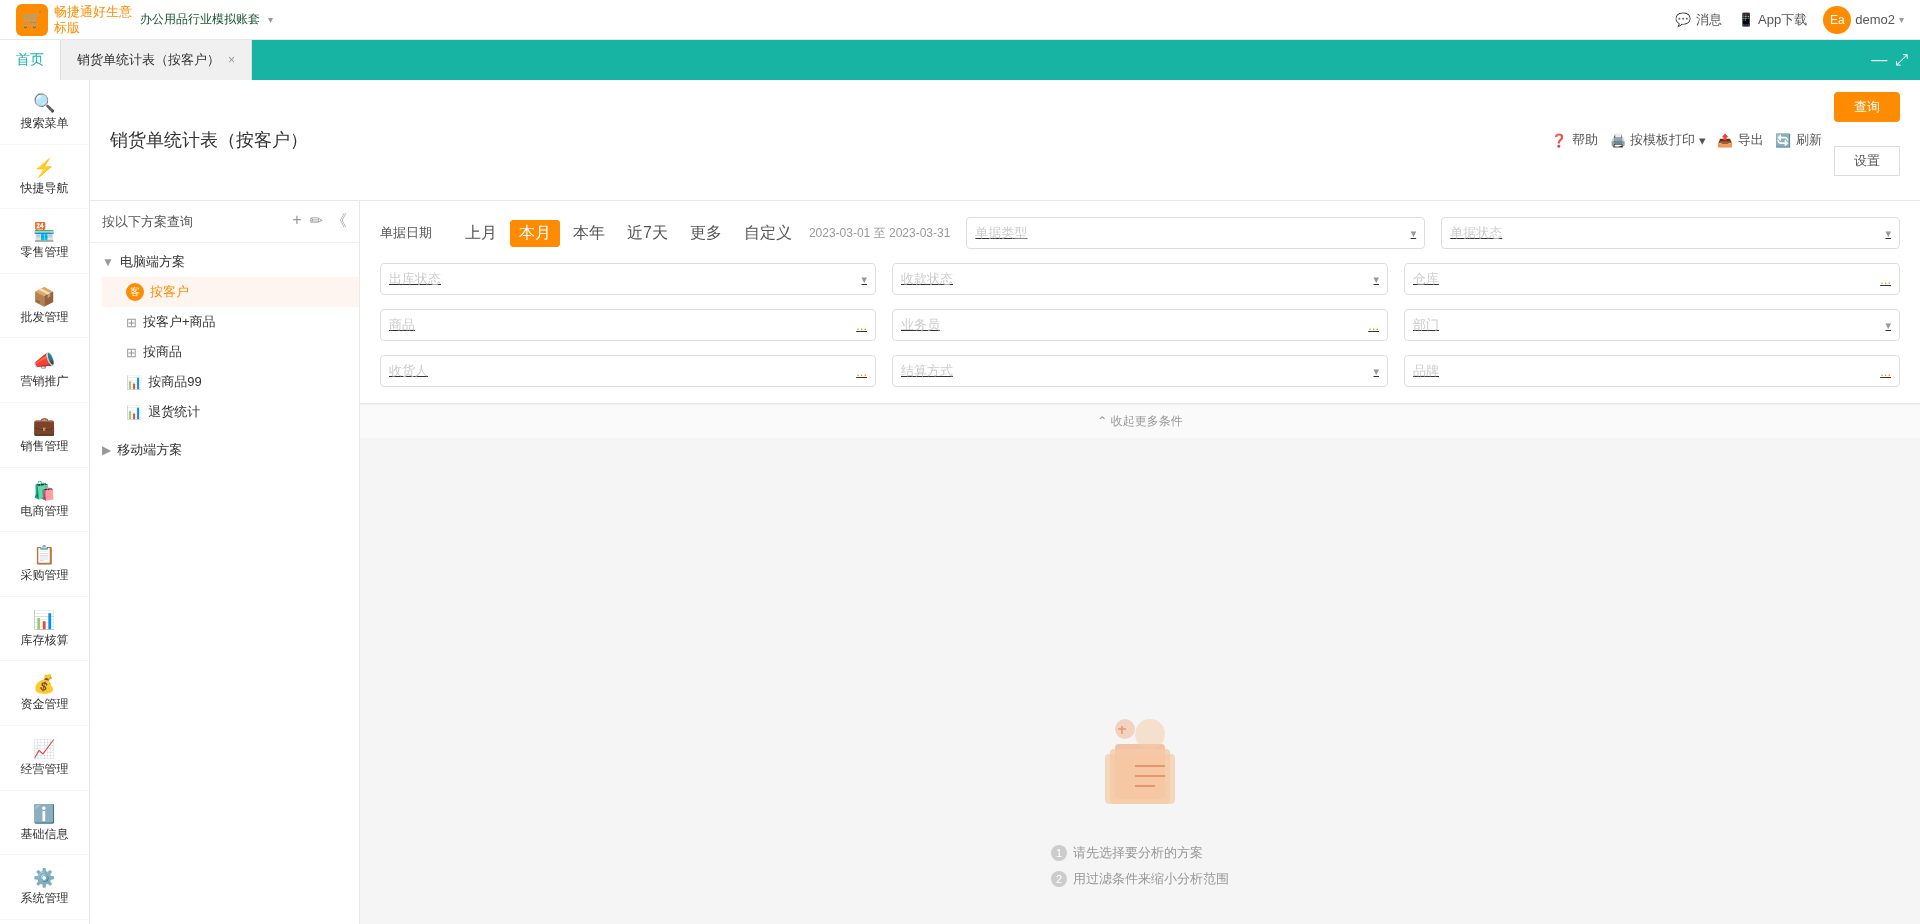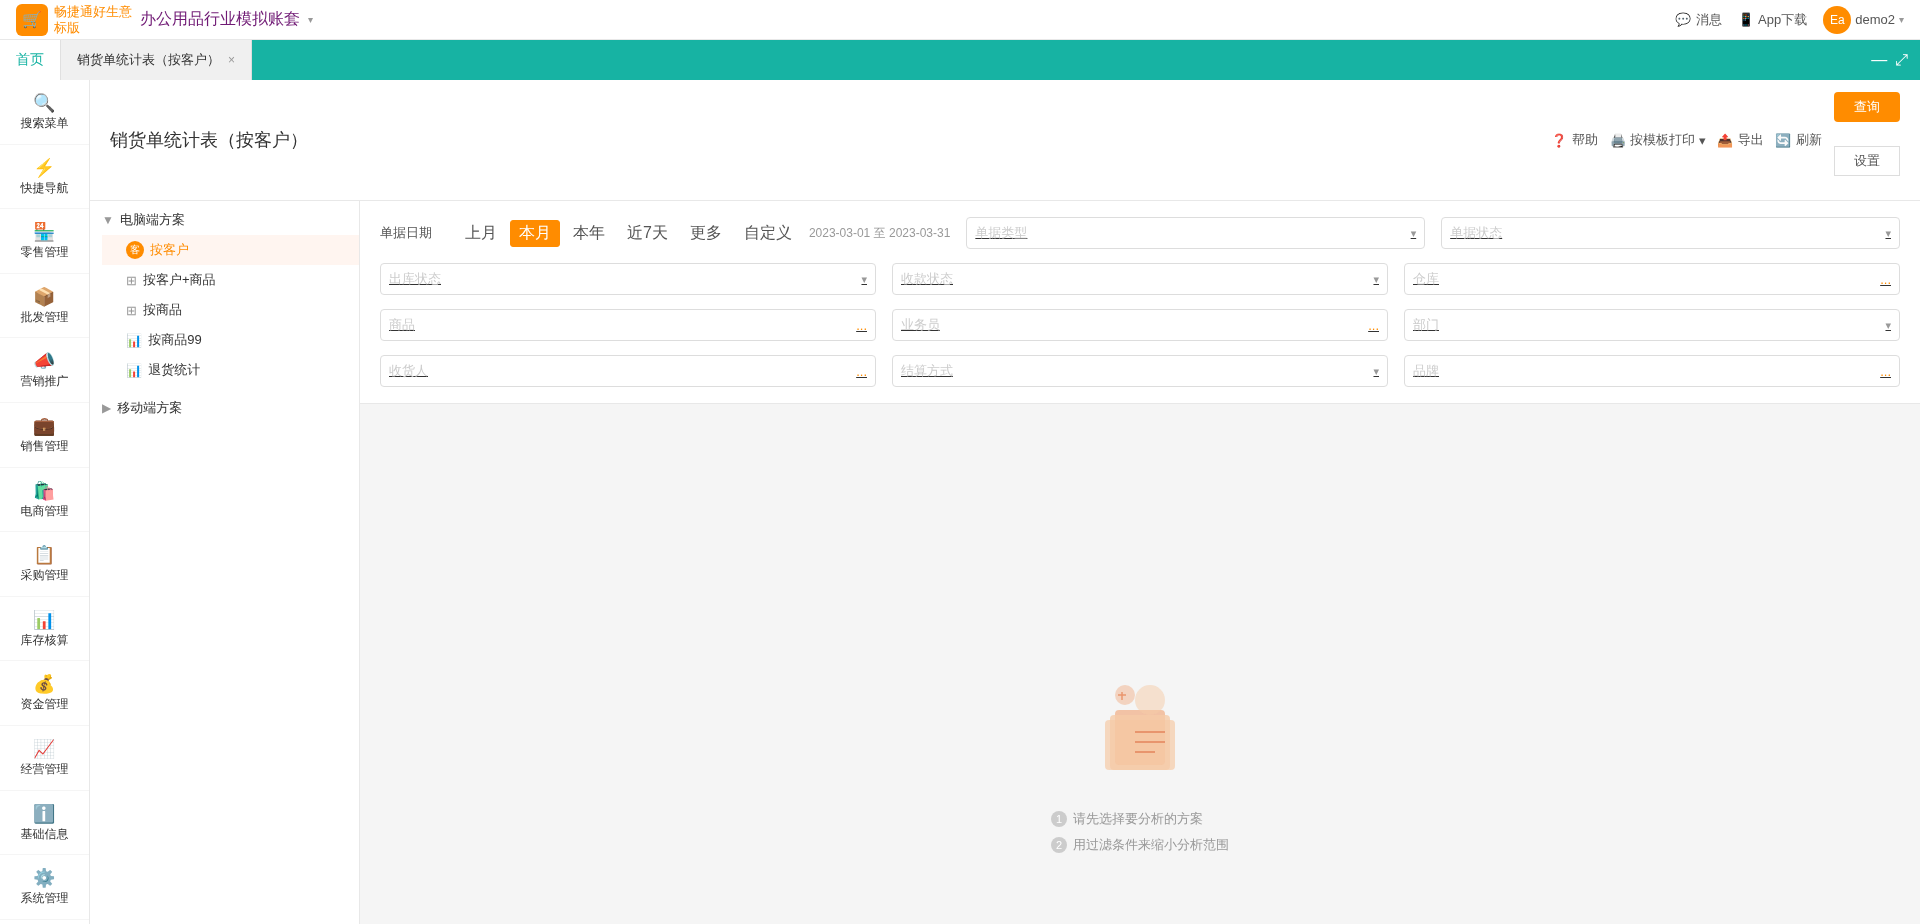--- a/index.html
+++ b/index.html
@@ -4,21 +4,21 @@
   <style>
     * { box-sizing: border-box; margin: 0; padding: 0; }
     body { font-family: 'Microsoft YaHei', Arial, sans-serif; font-size: 13px; background: #f5f5f5; color: #333; display: flex; flex-direction: column; height: 924px; overflow: hidden; }
 
     
     .top-bar { background: #fff; height: 40px; display: flex; align-items: center; padding: 0 16px; border-bottom: 1px solid #e8e8e8; justify-content: space-between; flex-shrink: 0; }
     .top-bar-left { display: flex; align-items: center; gap: 8px; }
     .logo-area { display: flex; align-items: center; gap: 6px; }
     .logo-icon { width: 32px; height: 32px; background: #ff8c00; border-radius: 6px; display: flex; align-items: center; justify-content: center; color: white; font-size: 16px; }
     .logo-text { font-size: 13px; color: #ff8c00; line-height: 1.2; }
-    .top-bar-label { font-size: 16px; color: #701a75; }
+    .top-bar-label { font-size: 12px; color: #14532d; }
     .top-bar-right { display: flex; align-items: center; gap: 16px; }
     .top-bar-btn { display: flex; align-items: center; gap: 4px; font-size: 13px; color: #555; cursor: pointer; }
     .avatar { width: 28px; height: 28px; border-radius: 50%; background: #ff8c00; display: flex; align-items: center; justify-content: center; color: white; font-size: 12px; overflow: hidden; }
     .dropdown-arrow { font-size: 10px; color: #999; }
 
     
     .tab-bar { background: #17b3a3; height: 40px; display: flex; align-items: center; padding: 0 0 0 0; flex-shrink: 0; }
     .tab-home { background: #fff; color: #17b3a3; padding: 0 16px; height: 100%; display: flex; align-items: center; font-size: 14px; cursor: pointer; border-right: 1px solid #e0e0e0; }
     .tab-active { background: #f0f0f0; color: #333; padding: 0 16px; height: 100%; display: flex; align-items: center; font-size: 13px; cursor: pointer; gap: 8px; border-right: 1px solid #ddd; }
     .tab-close { font-size: 12px; color: #999; cursor: pointer; }
@@ -223,20 +223,28 @@
         <div class="query-area">
           <button class="query-btn">查询</button>
           <button class="set-btn">设置</button>
         </div>
       </div>
     </div>
 
     <div class="split-layout">
 
       <div class="left-panel">
+        <div class="left-panel-header">
+          <span class="left-panel-title">按以下方案查询</span>
+          <div class="left-panel-icons">
+            <span class="lp-icon">+</span>
+            <span class="lp-icon">✏</span>
+            <span class="lp-icon">《</span>
+          </div>
+        </div>
 
         <div class="tree-section">
           <div class="tree-parent">
             <span style="color:#999;font-size:12px;">▼</span>
             <span>电脑端方案</span>
           </div>
           <div class="tree-children">
             <div class="tree-item selected">
               <div class="tree-circle" style="width:18px;height:18px;font-size:10px;">客</div>
               <span>按客户</span>
@@ -332,20 +340,24 @@
               <span class="filter-select-text">结算方式</span>
               <span class="filter-select-arrow">▾</span>
             </div>
             <div style="flex:1;" class="filter-select">
               <span class="filter-select-text">品牌</span>
               <span class="filter-ellipsis">...</span>
             </div>
           </div>
         </div>
 
+        <div class="collapse-bar">
+          <span>⌃ </span>
+          <span>收起更多条件</span>
+        </div>
 
         <div class="empty-state">
           <div class="empty-icon">
             <svg width="120" height="120" viewBox="0 0 120 120" xmlns="http://www.w3.org/2000/svg">
               <rect x="25" y="50" width="70" height="50" rx="4" fill="#f5cba7" opacity="0.7"></rect>
               <rect x="35" y="40" width="50" height="55" rx="4" fill="#f0a070" opacity="0.6"></rect>
               <rect x="30" y="45" width="60" height="55" rx="4" fill="#f5cba7" opacity="0.8"></rect>
               <circle cx="70" cy="30" r="15" fill="#f5cba7" opacity="0.5"></circle>
               <line x1="55" y1="62" x2="85" y2="62" stroke="#e8956d" stroke-width="2"></line>
               <line x1="55" y1="72" x2="85" y2="72" stroke="#e8956d" stroke-width="2"></line>

